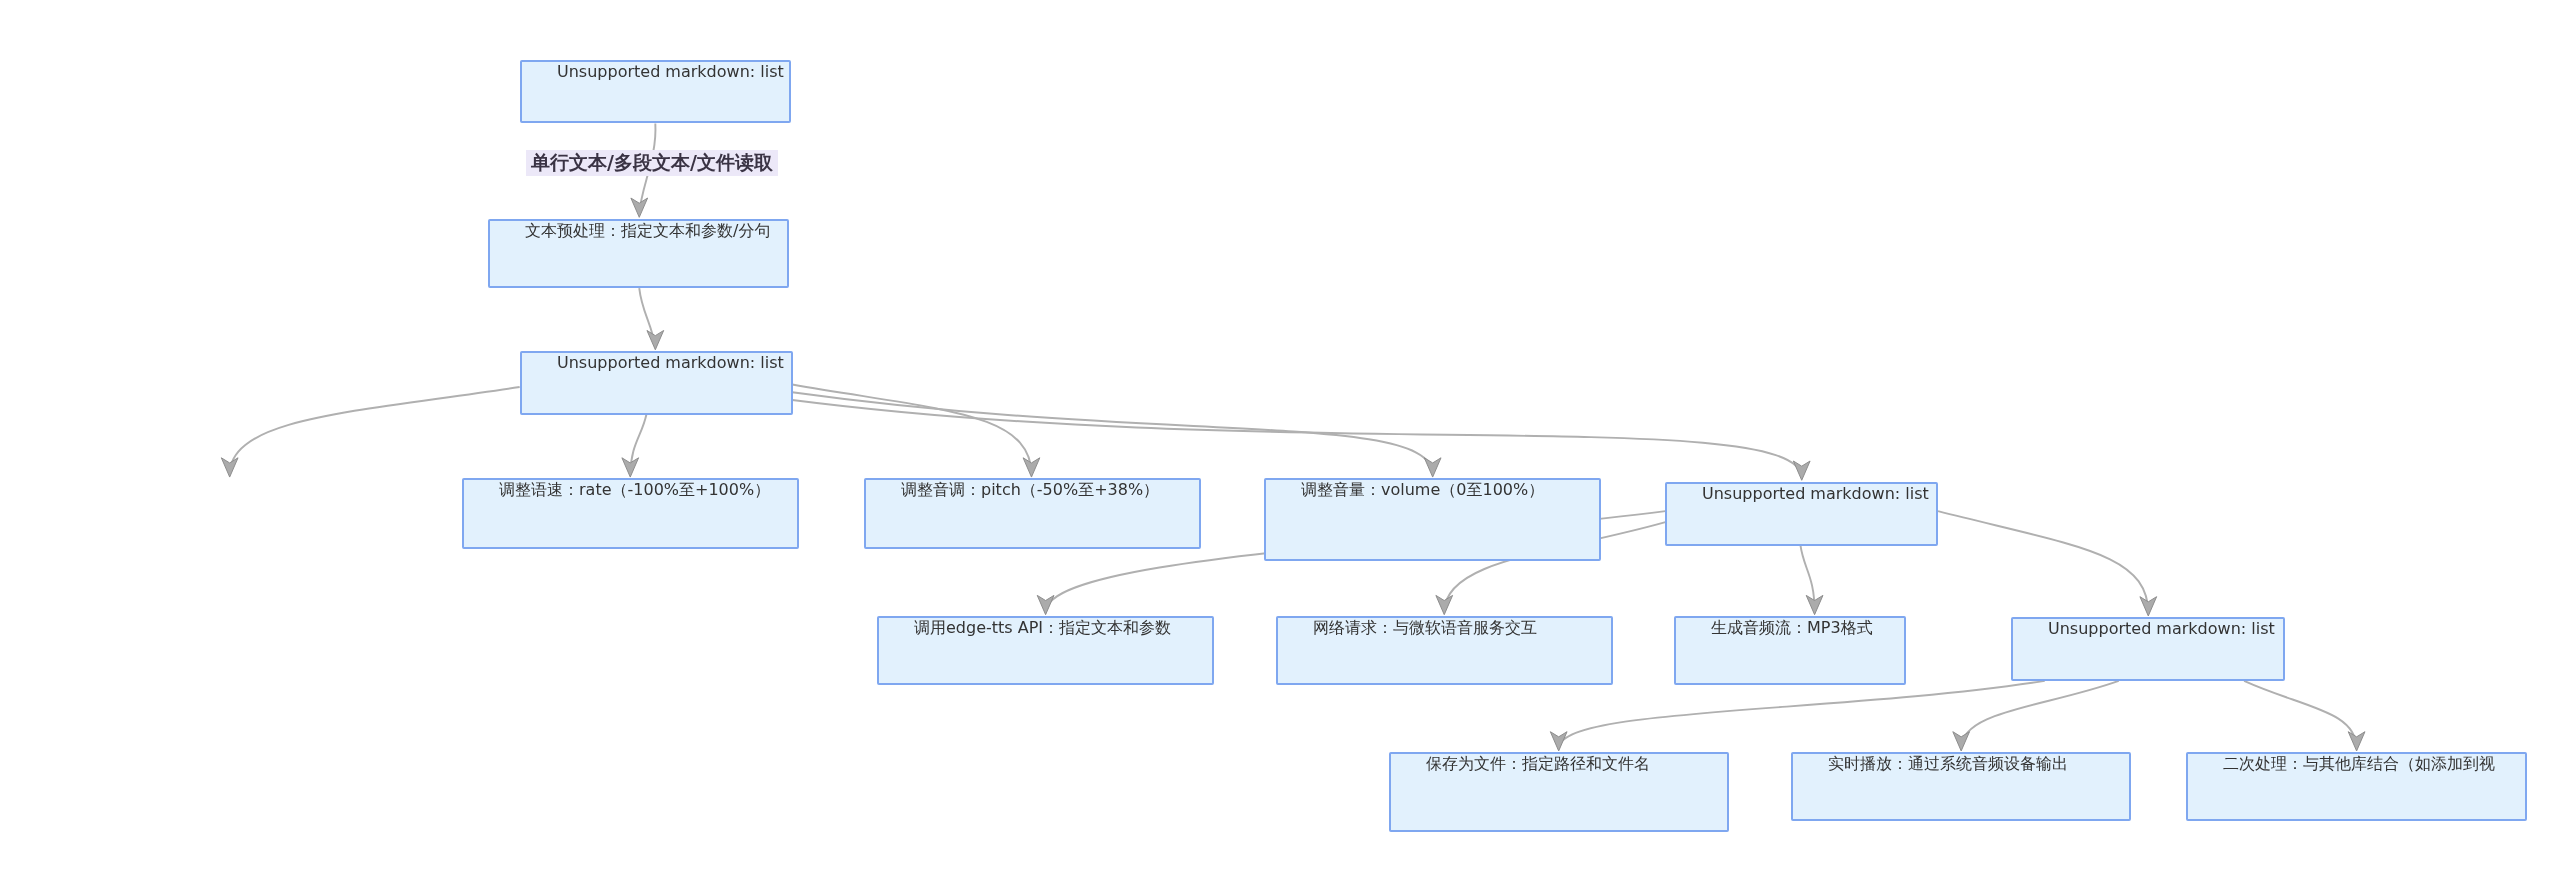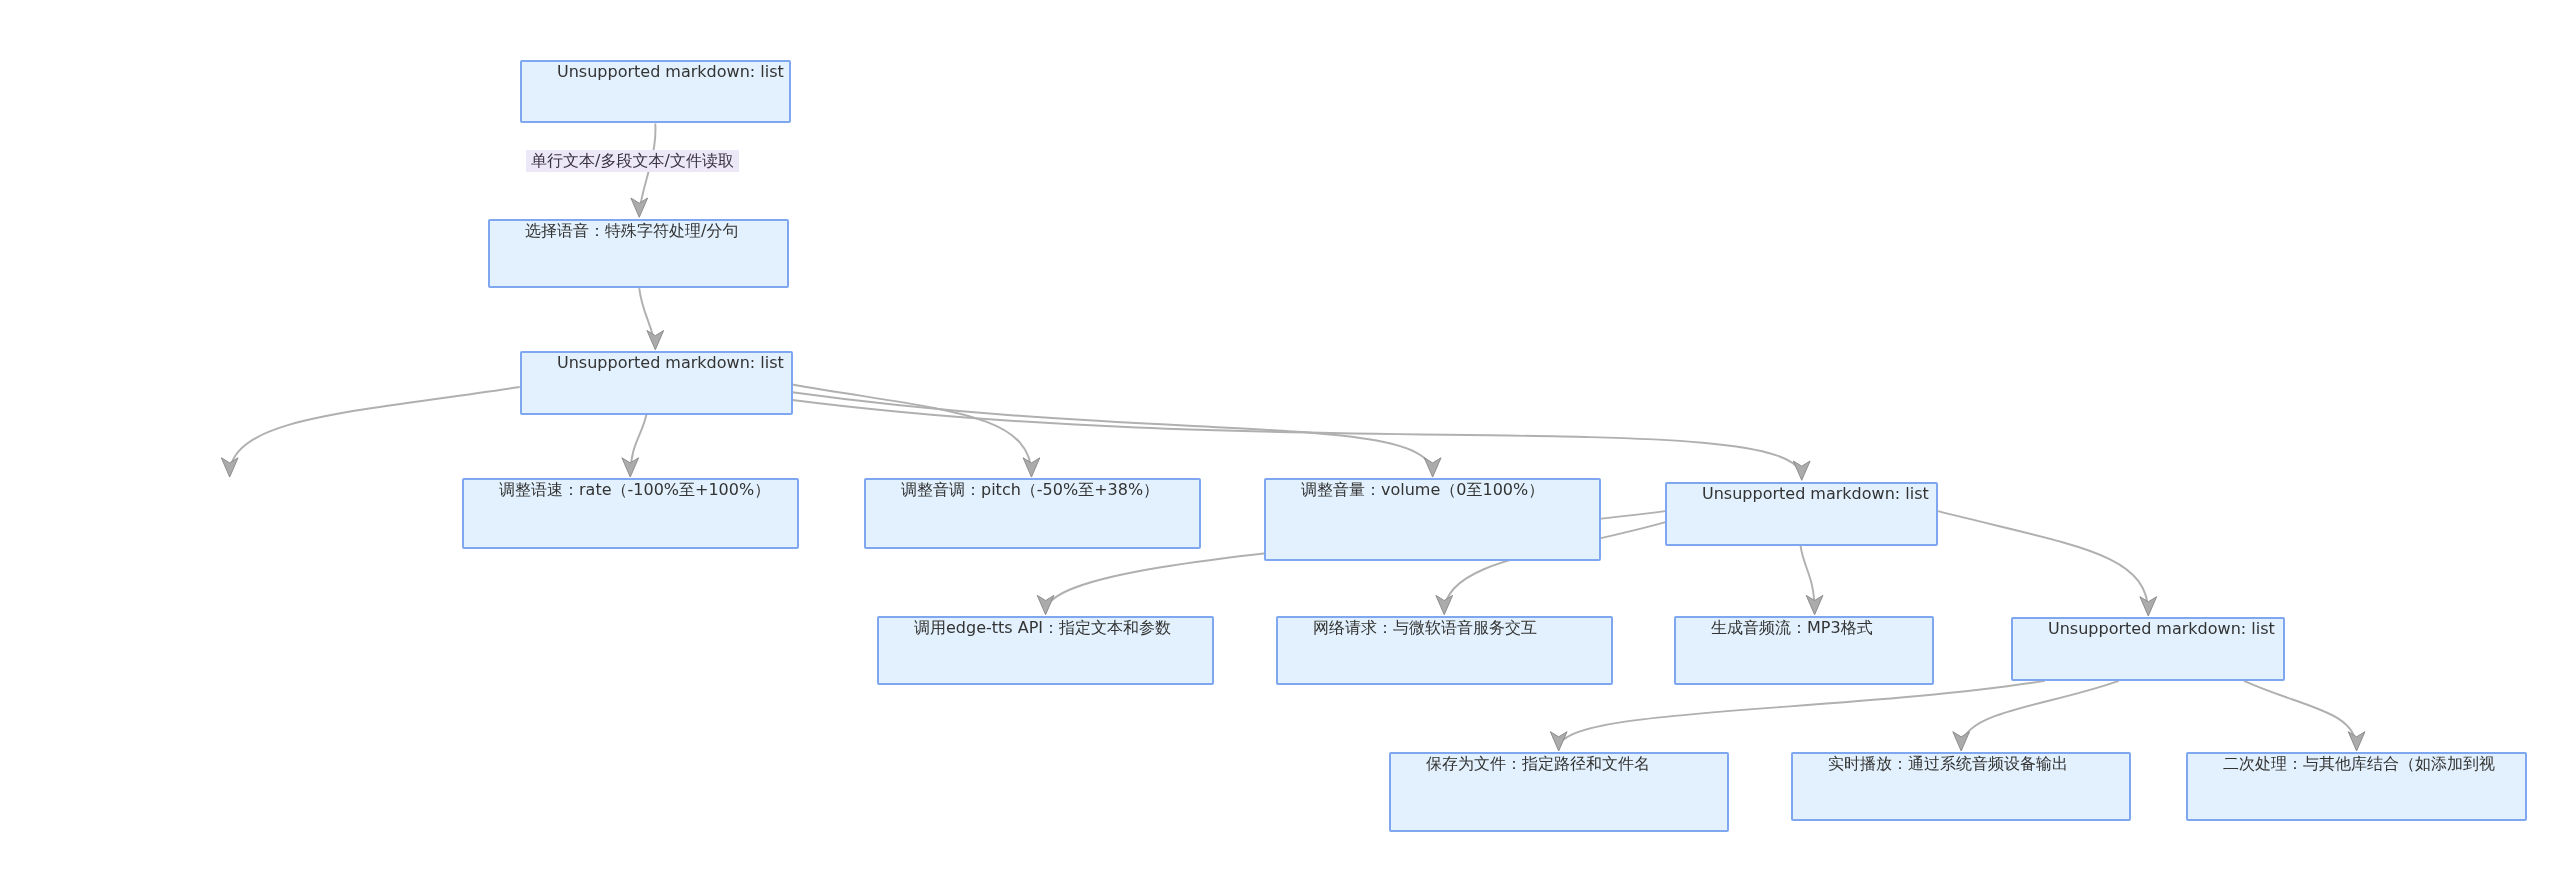--- a/index.html
+++ b/index.html
@@ -35,24 +35,25 @@
     overflow:hidden;
     white-space:nowrap;
     color:var(--node-text);
     font-size:16px;
     line-height:1.25;
   }
   .edge-label{
     position:absolute;z-index:3;
     background:var(--label-bg);
     color:var(--label-text);
-    font-size:16px;
+    font-size:19px;
     line-height:1.15;
     padding:1.9px 5.1px;
     white-space:nowrap;
+    font-weight:bold;
   }
 </style>
 </head>
 <body>
 
 <div id="canvas">
 
   <svg id="edges" width="2576" height="877" viewBox="0 0 4006 1364">
 
     <path class="edge" d="M 1019 192 C 1022 245, 997 290, 994 332"></path>
@@ -86,21 +87,21 @@
     <path class="arrowhead" transform="translate(3665,1168)" d="M -13 -30 L 0 0 L 13 -30 L 0 -22 Z"></path>
   </svg>
 
   <div class="node" style="left:520px;top:60px;width:271px;height:63px">
     <span>Unsupported markdown: list</span>
   </div>
 
   <div class="edge-label" style="left:526px;top:150px">单行文本/多段文本/文件读取</div>
 
   <div class="node" style="left:488px;top:219px;width:301px;height:69px">
-    <span>选择语音：特殊字符处理/分句</span>
+    <span>文本预处理：指定文本和参数/分句</span>
   </div>
 
   <div class="node" style="left:520px;top:351px;width:273px;height:64px">
     <span>Unsupported markdown: list</span>
   </div>
 
   <div class="node" style="left:462px;top:478px;width:337px;height:71px">
     <span>调整语速：rate（-100%至+100%）</span>
   </div>
   <div class="node" style="left:864px;top:478px;width:337px;height:71px">
@@ -112,21 +113,21 @@
   <div class="node" style="left:1665px;top:482px;width:273px;height:64px">
     <span>Unsupported markdown: list</span>
   </div>
 
   <div class="node" style="left:1276px;top:616px;width:337px;height:69px">
     <span>网络请求：与微软语音服务交互</span>
   </div>
   <div class="node" style="left:877px;top:616px;width:337px;height:69px">
     <span>调用edge-tts API：指定文本和参数</span>
   </div>
-  <div class="node" style="left:1674px;top:616px;width:260px;height:69px">
+  <div class="node" style="left:1674px;top:616px;width:232px;height:69px">
     <span>生成音频流：MP3格式</span>
   </div>
   <div class="node" style="left:2011px;top:617px;width:274px;height:64px">
     <span>Unsupported markdown: list</span>
   </div>
 
   <div class="node" style="left:1389px;top:752px;width:340px;height:80px">
     <span>保存为文件：指定路径和文件名</span>
   </div>
   <div class="node" style="left:2186px;top:752px;width:341px;height:69px">

